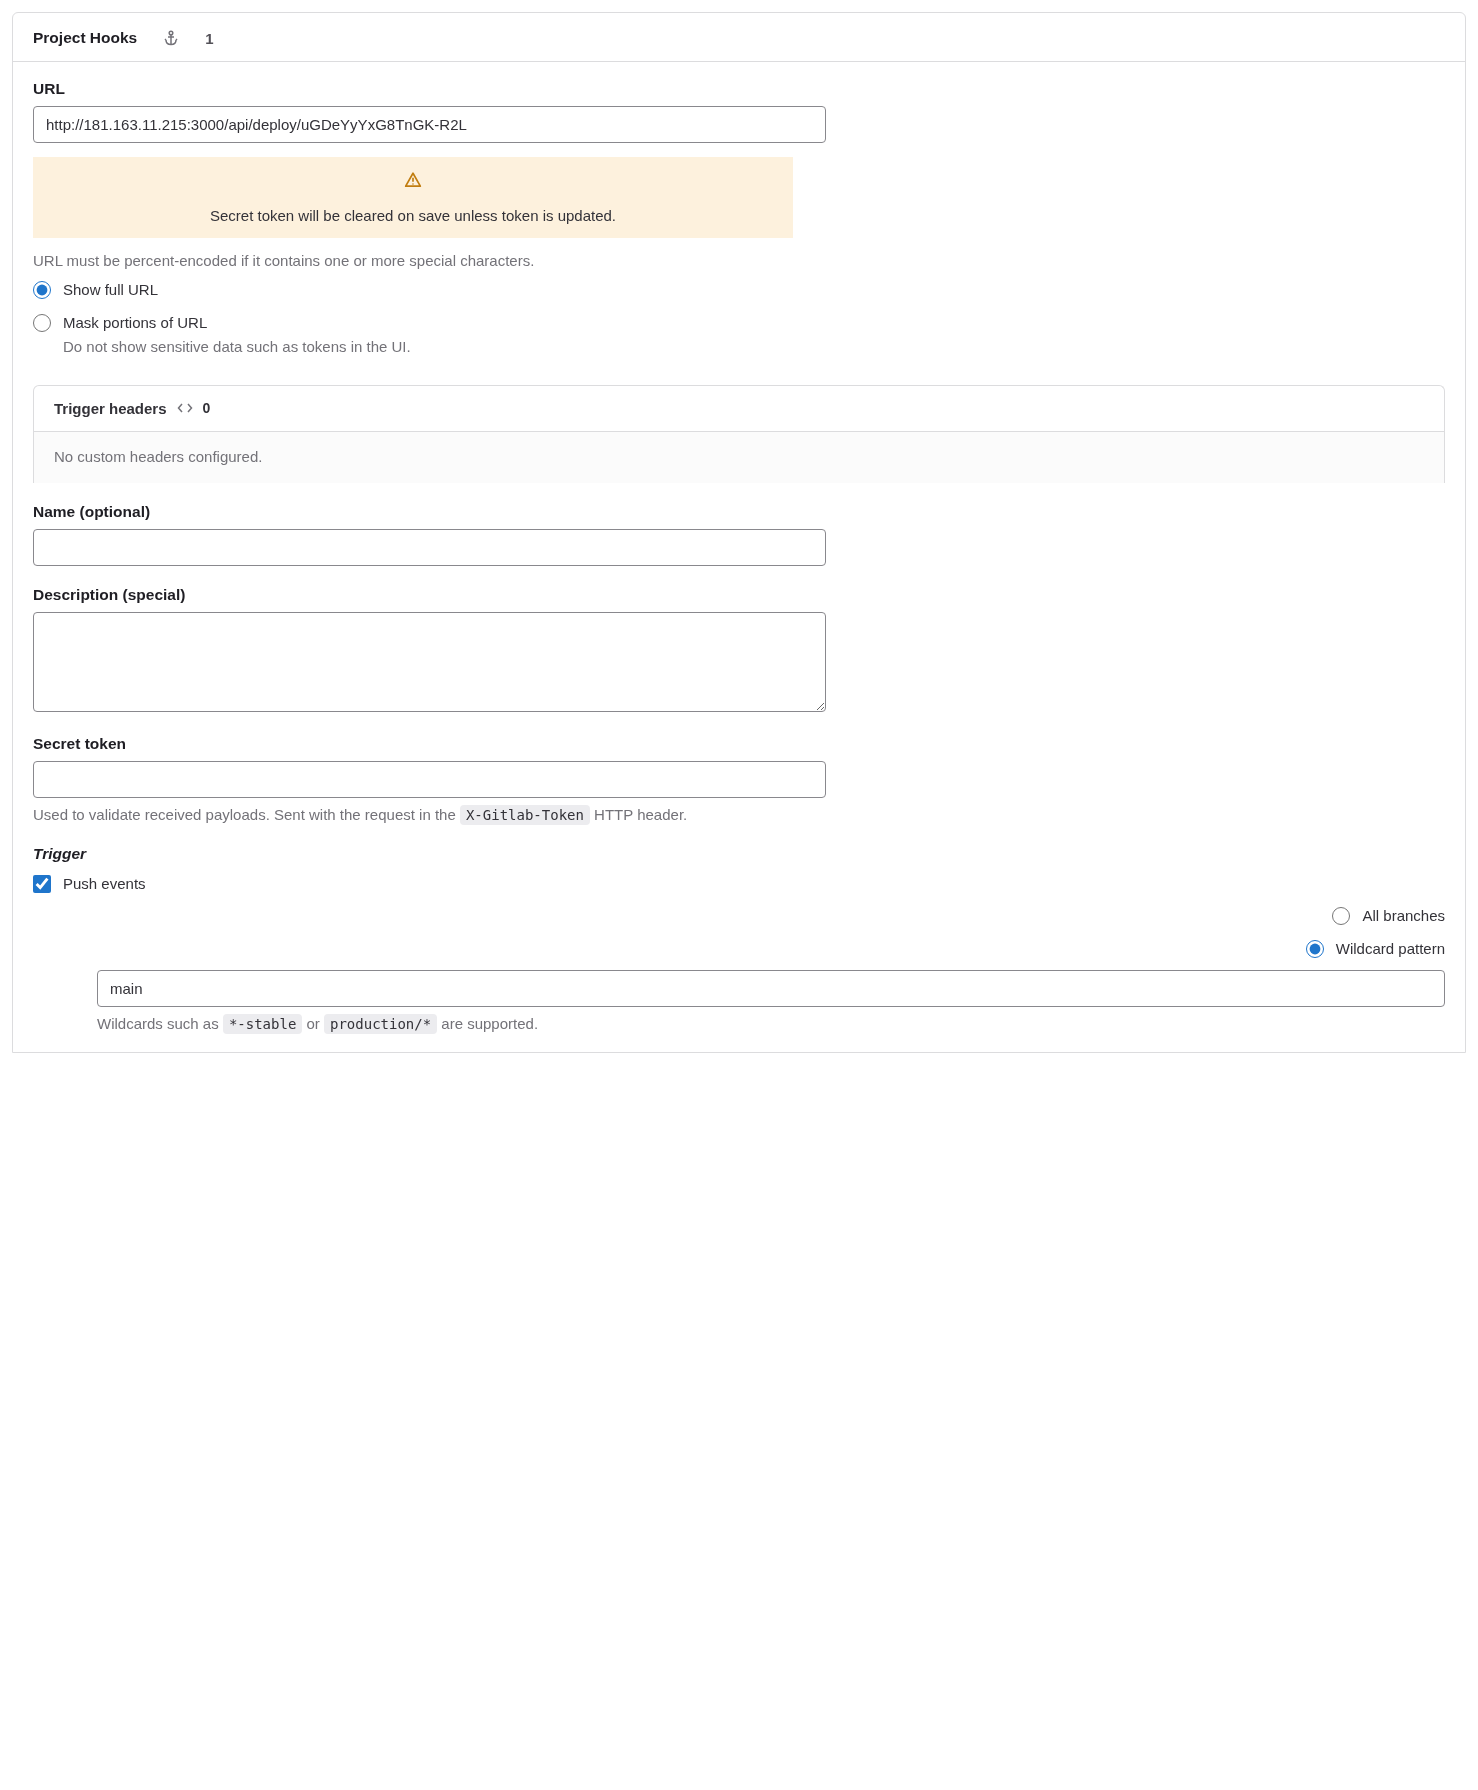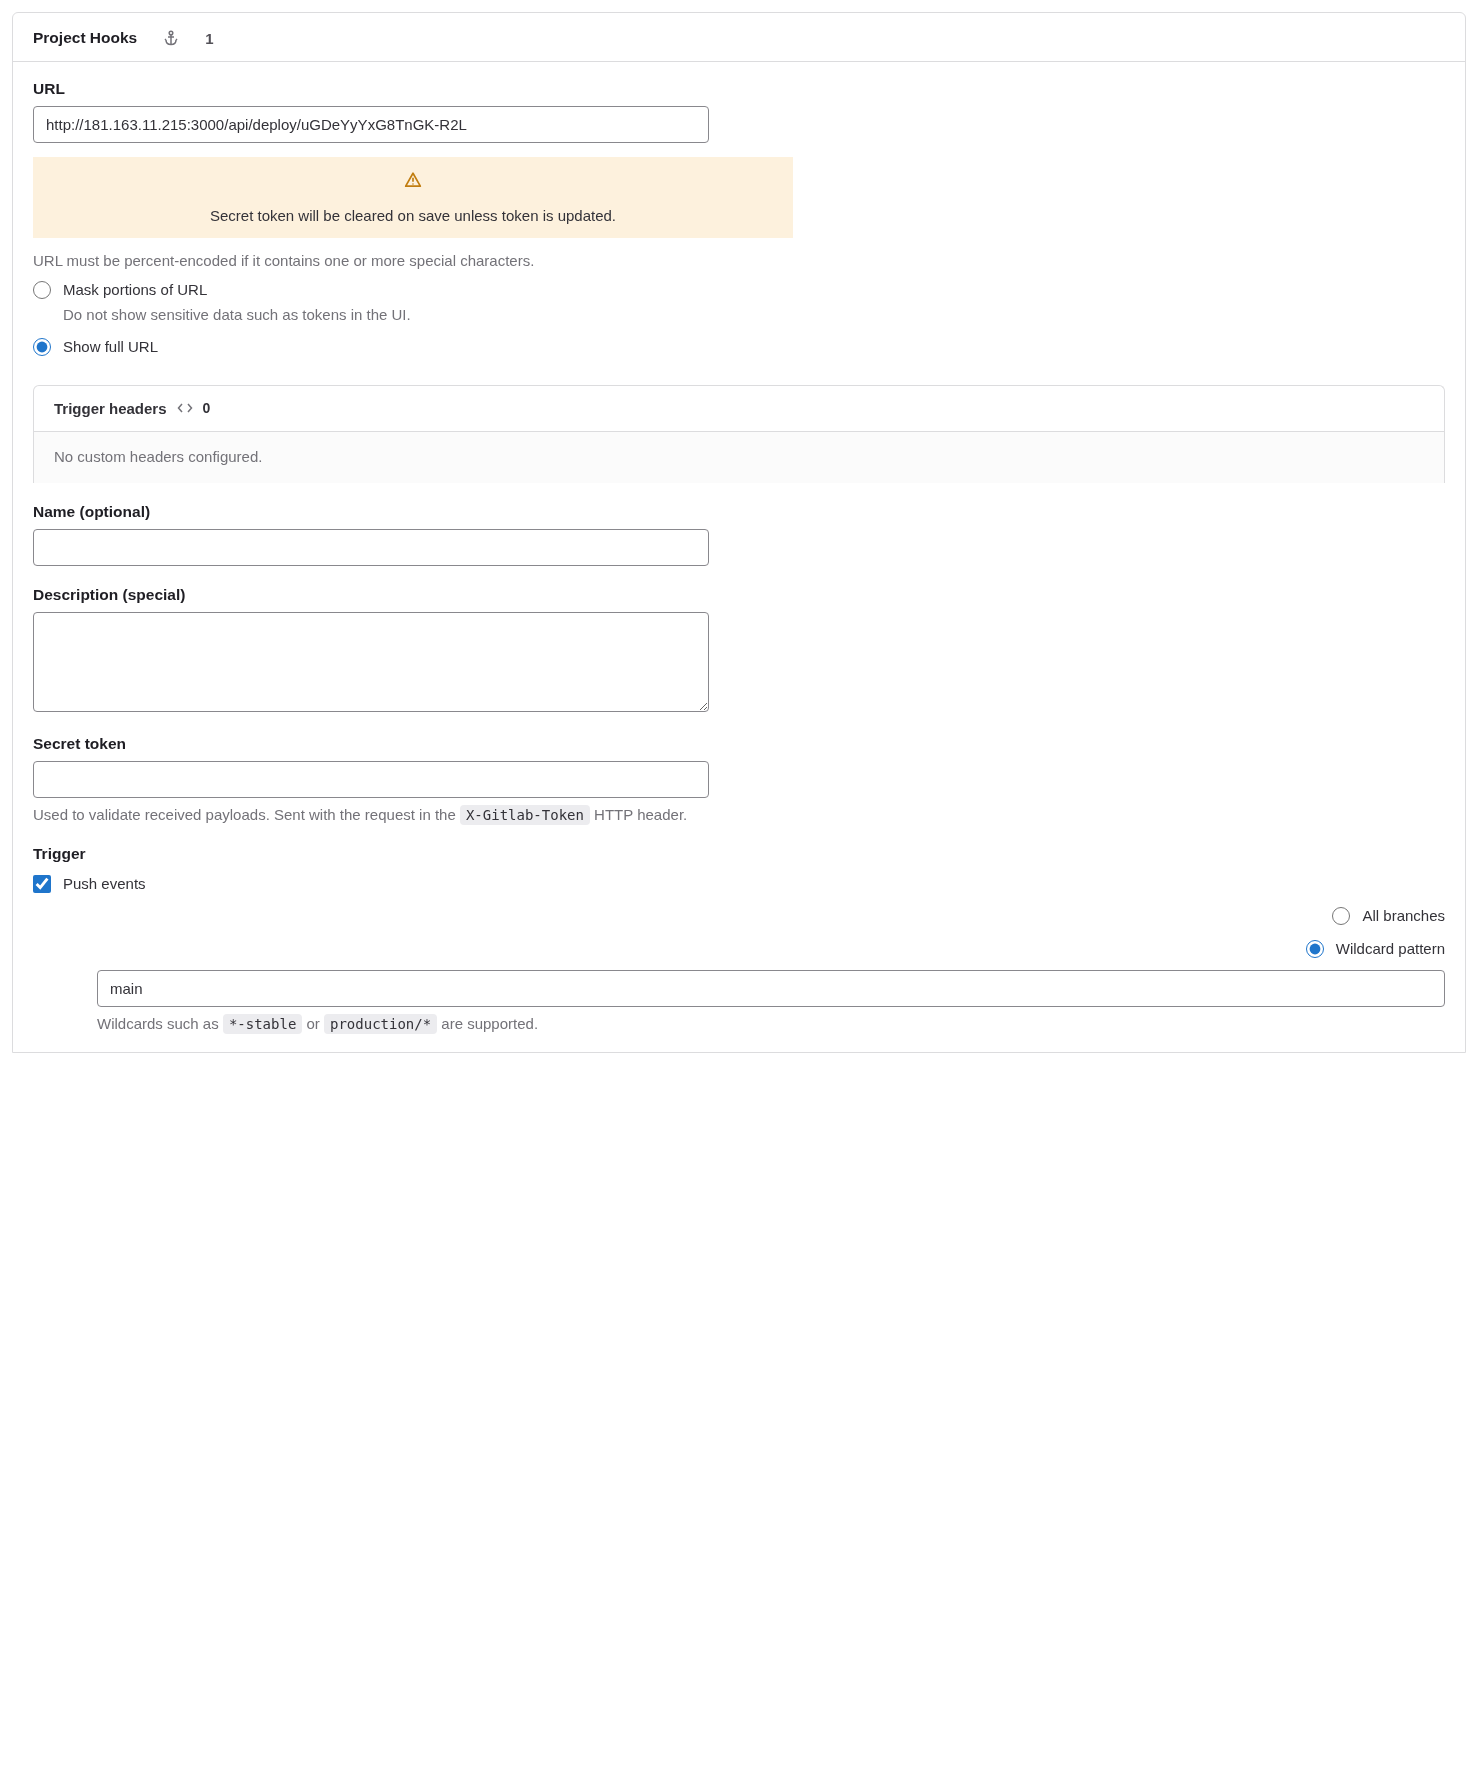--- a/index.html
+++ b/index.html
@@ -43,21 +43,21 @@
   }
   .field-label {
     font-weight: 600;
     font-size: 15.5px;
     color: #1f1e24;
     margin-bottom: 8px;
     margin-top: 20px;
   }
   .field-label:first-child { margin-top: 0; }
   input[type="text"], textarea {
-    width: 676px;
+    width: 793px;
     max-width: 100%;
     padding: 9px 12px;
     font-size: 15px;
     border: 1px solid #89888d;
     border-radius: 4px;
     background: #fff;
     font-family: inherit;
     color: #333238;
   }
   textarea {
@@ -202,30 +202,30 @@
           <line x1="8" y1="6" x2="8" y2="9.5"></line>
           <circle cx="8" cy="11.5" r="0.7" fill="currentColor" stroke="none"></circle>
         </svg>
       </span>
       <span class="msg">Secret token will be cleared on save unless token is updated.</span>
     </div>
 
     <div class="help-text">URL must be percent-encoded if it contains one or more special characters.</div>
 
     <div class="radio-row">
+      <input type="radio" name="url-mask" checked="" style="">
+      <div class="lbl">Show full URL</div>
+    </div>
+
+    <div class="radio-row">
       <input type="radio" name="url-mask" style="">
       <div class="lbl">
         <span>Mask portions of URL</span>
         <span class="sub">Do not show sensitive data such as tokens in the UI.</span>
       </div>
-    </div>
-
-    <div class="radio-row">
-      <input type="radio" name="url-mask" checked="" style="">
-      <div class="lbl">Show full URL</div>
     </div>
 
     <div class="sub-panel">
       <div class="sub-panel-header">
         <span class="title">Trigger headers</span>
         <span style="color:#737278;">
           <svg width="16" height="16" viewBox="0 0 16 16" fill="none" stroke="currentColor" stroke-width="1.5">
             <polyline points="5,4 1.5,8 5,12"></polyline>
             <polyline points="11,4 14.5,8 11,12"></polyline>
           </svg>
@@ -243,21 +243,21 @@
 
     <div class="field-label">Secret token</div>
     <input type="text" value="" style="">
     <div class="secret-help">
       <span>Used to validate received payloads. Sent with the request in the </span>
       <span class="code-chip">X-Gitlab-Token</span>
       <span> HTTP header.</span>
     </div>
 
     <div class="trigger-block">
-      <div class="field-label" style="margin-top:0;">Trigger</div>
+      <div class="field-label" style="margin-top:0;font-style:italic;">Trigger</div>
 
       <div class="check-row">
         <input type="checkbox" checked="" style="">
         <div class="lbl">Push events</div>
       </div>
 
       <div class="trigger-sub">
         <div class="radio-row">
           <input type="radio" name="branch-filter" style="">
           <div class="lbl">All branches</div>

